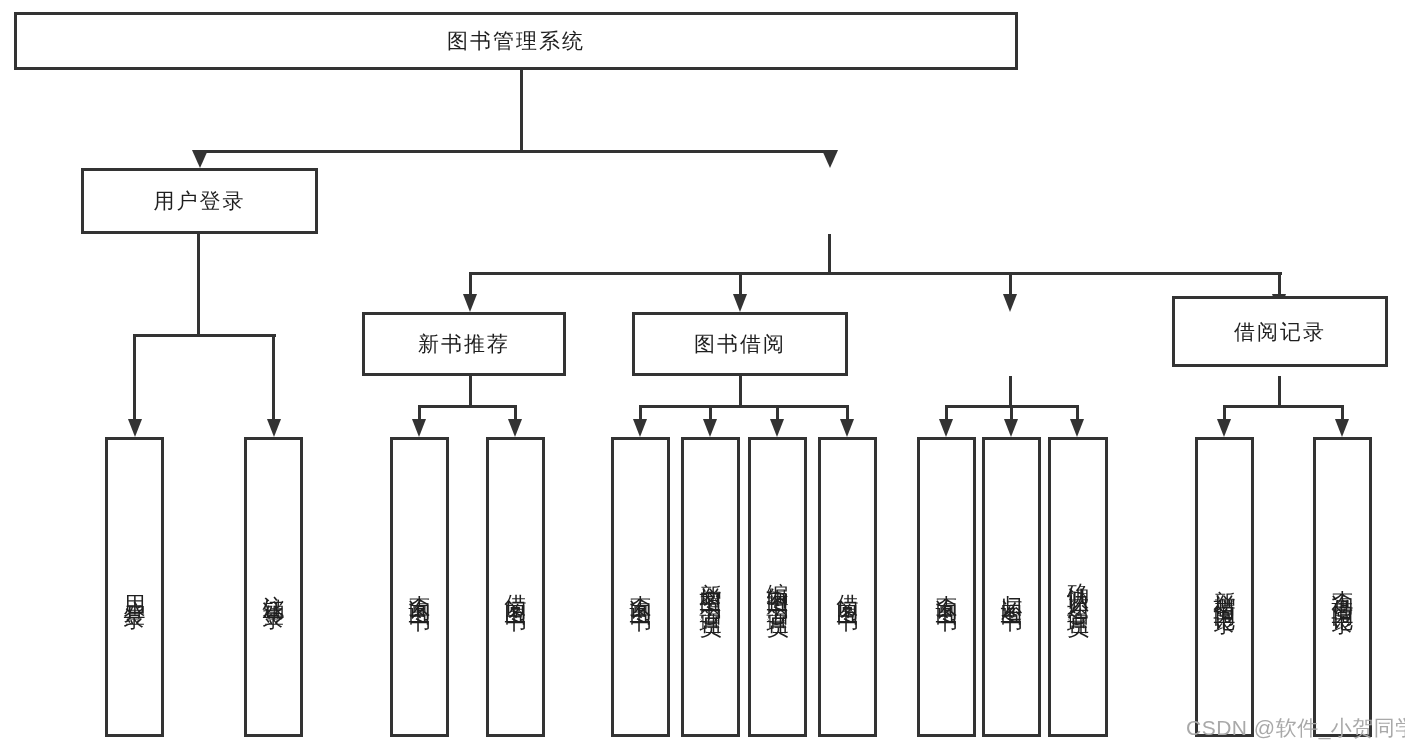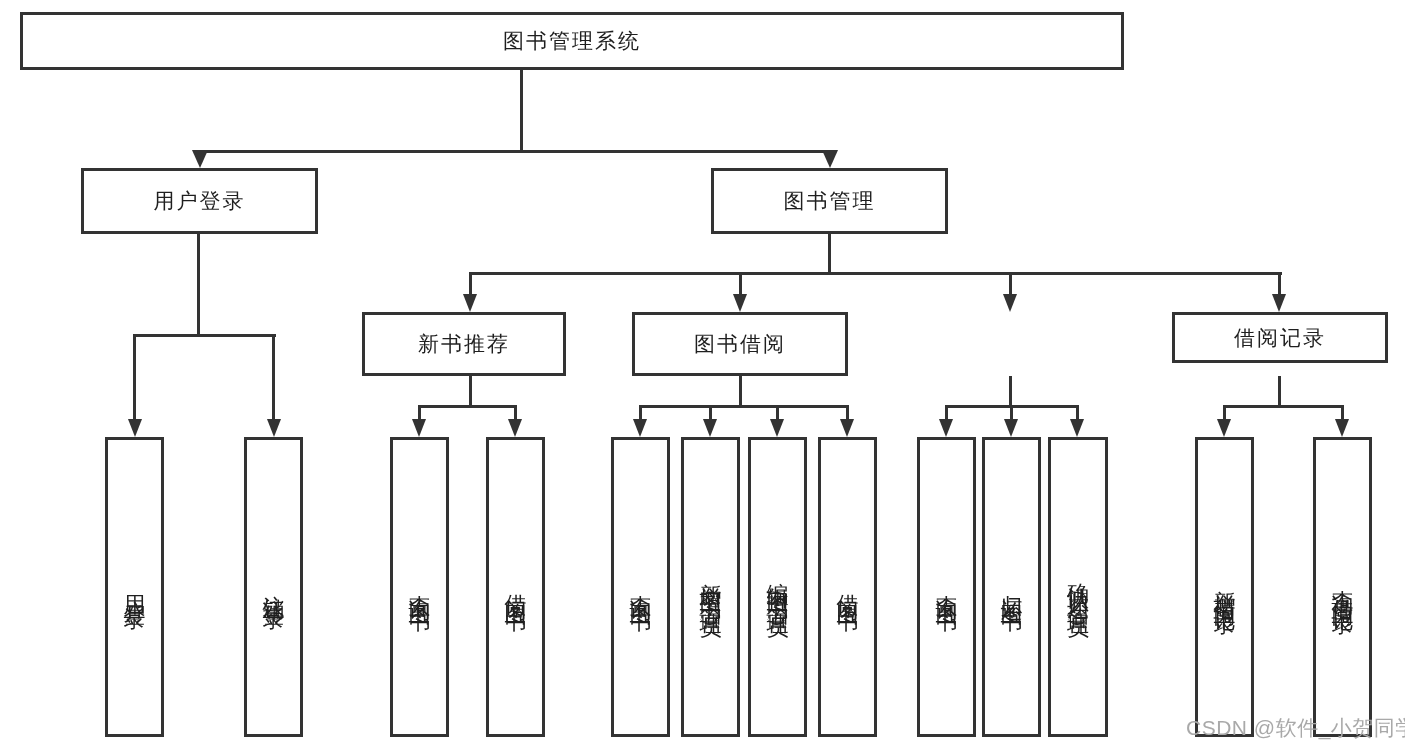--- a/index.html
+++ b/index.html
@@ -91,28 +91,27 @@
   <div class="arrow" style="left:1004px;top:419px"></div>
   <div class="arrow" style="left:1070px;top:419px"></div>
 
   <div class="line" style="left:1278px;top:376px;width:3px;height:32px"></div>
   <div class="line" style="left:1223px;top:405px;width:121px;height:3px"></div>
   <div class="line" style="left:1223px;top:405px;width:3px;height:16px"></div>
   <div class="line" style="left:1341px;top:405px;width:3px;height:16px"></div>
   <div class="arrow" style="left:1217px;top:419px"></div>
   <div class="arrow" style="left:1335px;top:419px"></div>
 
-  <div class="box" style="left:20px;top:12px;width:1104px;height:58px">图书管理系统</div>
+  <div class="box" style="left:14px;top:12px;width:1004px;height:58px">图书管理系统</div>
 
   <div class="box" style="left:81px;top:168px;width:237px;height:66px">用户登录</div>
-  <div class="box" style="left:711px;top:168px;width:237px;height:66px">图书管理</div>
 
   <div class="box" style="left:362px;top:312px;width:204px;height:64px">新书推荐</div>
   <div class="box" style="left:632px;top:312px;width:216px;height:64px">图书借阅</div>
-  <div class="box" style="left:1172px;top:312px;width:216px;height:51px">借阅记录</div>
+  <div class="box" style="left:1172px;top:296px;width:216px;height:71px">借阅记录</div>
 
   <div class="box leaf" style="left:105px;top:437px;width:59px;height:300px">用户登录</div>
   <div class="box leaf" style="left:244px;top:437px;width:59px;height:300px">注销登录</div>
 
   <div class="box leaf" style="left:390px;top:437px;width:59px;height:300px">查询图书</div>
   <div class="box leaf" style="left:486px;top:437px;width:59px;height:300px">借阅图书</div>
 
   <div class="box leaf" style="left:611px;top:437px;width:59px;height:300px">查询图书</div>
   <div class="box leaf" style="left:681px;top:437px;width:59px;height:300px">新增图书（管理员）</div>
   <div class="box leaf" style="left:748px;top:437px;width:59px;height:300px">编辑图书（管理员）</div>

